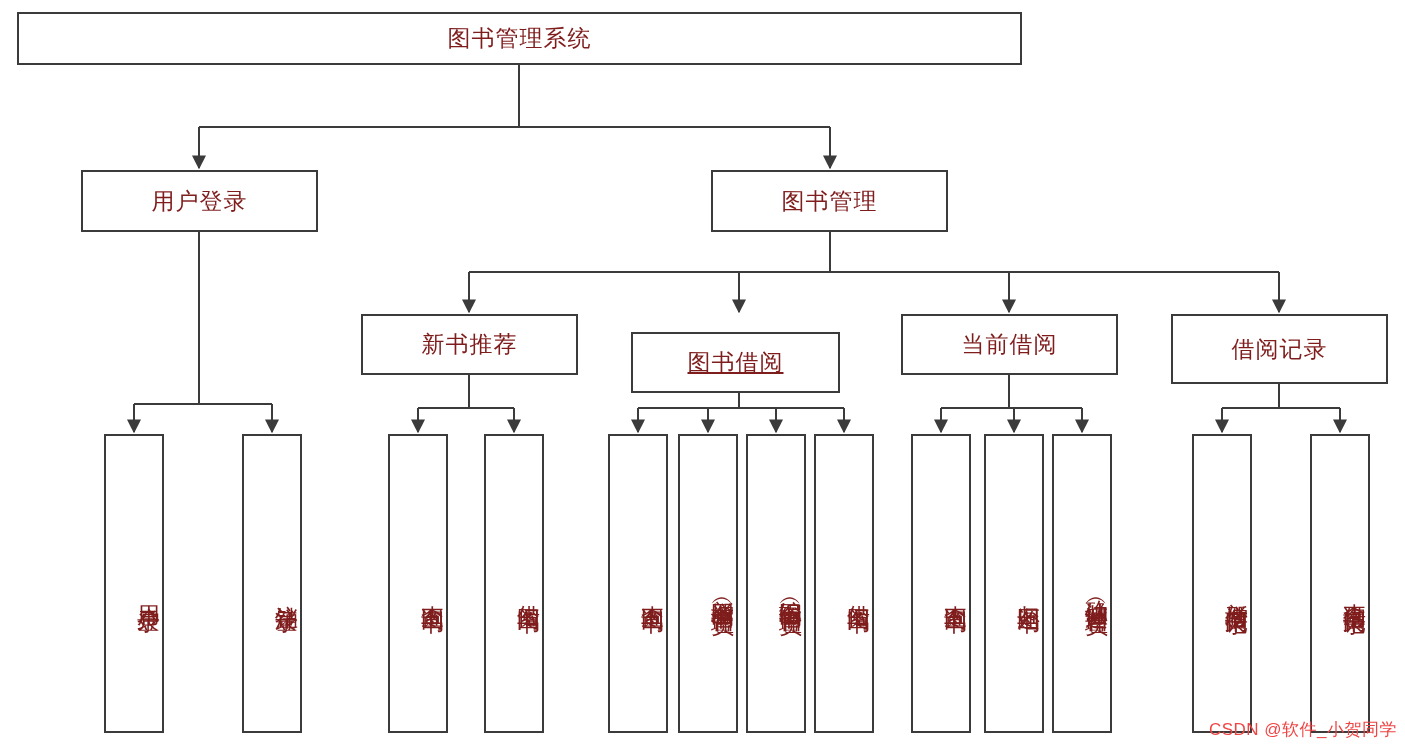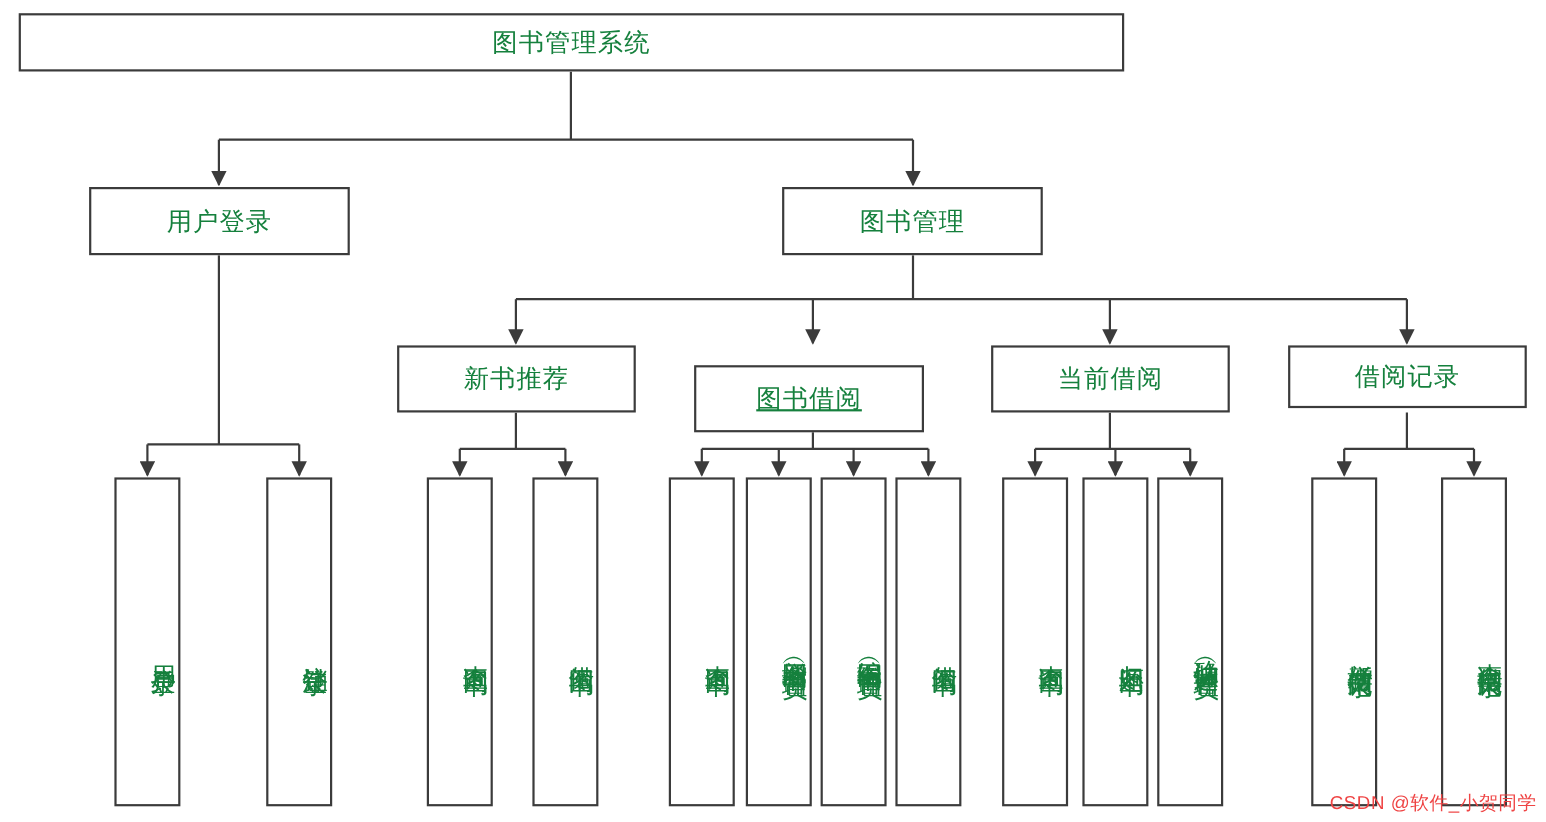--- a/index.html
+++ b/index.html
@@ -22,21 +22,21 @@
     pointer-events:none;
   }
   .node{
     position:absolute;
     box-sizing:border-box;
     background:#ffffff;
     border:2px solid #3b3b3b;
     display:flex;
     align-items:center;
     justify-content:center;
-    color:#15803d;
+    color:#7f1d1d;
   }
   .node.horiz{
     font-size:23px;
     letter-spacing:1px;
     line-height:1;
   }
   .node.vert{
     writing-mode:vertical-rl;
     text-orientation:upright;
     font-size:23px;
@@ -133,21 +133,21 @@
 
   <div class="node horiz" style="left:361px;top:314px;width:217px;height:61px;">
     <span class="label">新书推荐</span>
   </div>
   <div class="node horiz" style="left:631px;top:332px;width:209px;height:61px;text-decoration:underline;">
     <span class="label">图书借阅</span>
   </div>
   <div class="node horiz" style="left:901px;top:314px;width:217px;height:61px;align-items:center;">
     <span class="label">当前借阅</span>
   </div>
-  <div class="node horiz" style="left:1171px;top:314px;width:217px;height:57px;">
+  <div class="node horiz" style="left:1171px;top:314px;width:217px;height:70px;">
     <span class="label">借阅记录</span>
   </div>
 
   <div class="node vert" style="left:104px;top:434px;width:60px;height:299px;">
     <span class="label">用户登录</span>
   </div>
   <div class="node vert" style="left:242px;top:434px;width:60px;height:299px;">
     <span class="label">注销登录</span>
   </div>
 

